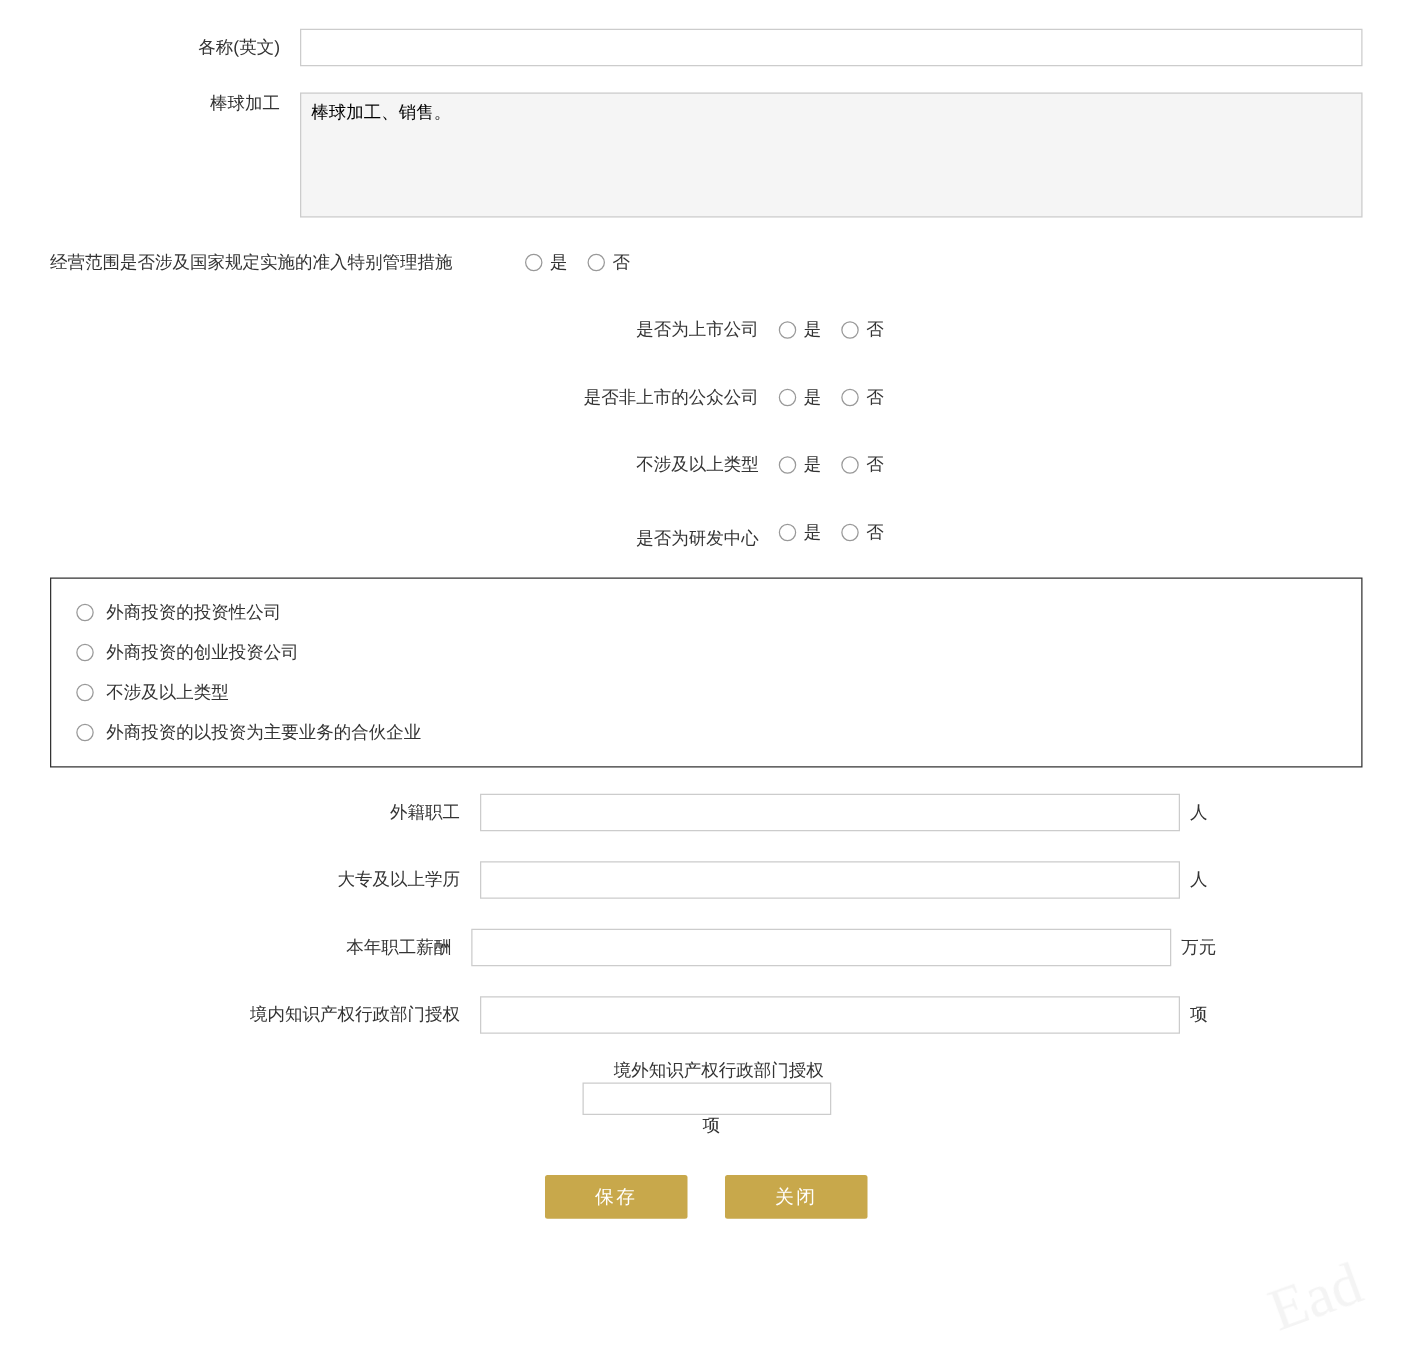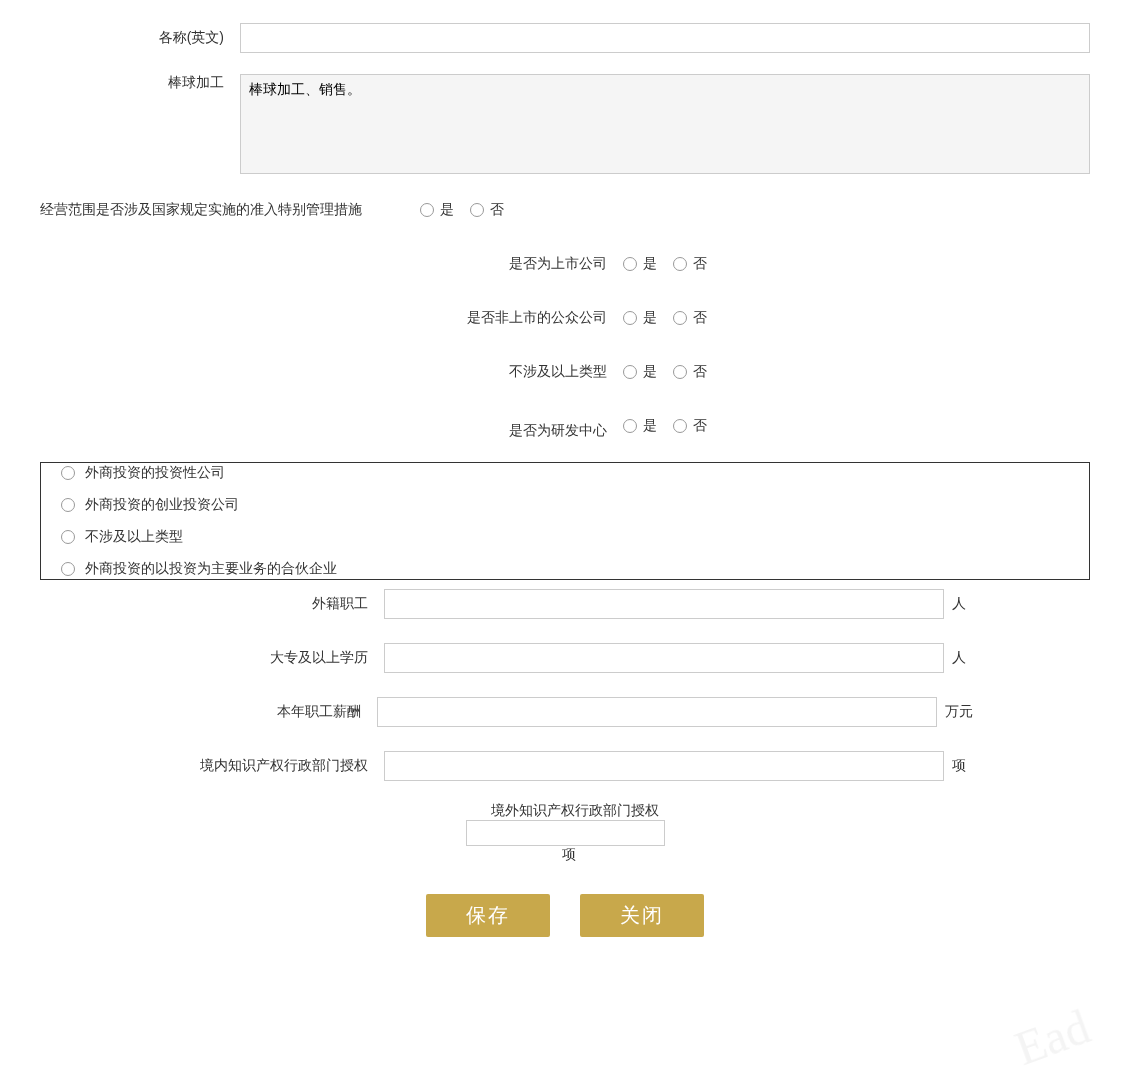--- a/index.html
+++ b/index.html
@@ -106,22 +106,22 @@
     }
 
     .radio-item input[type="radio"]:checked {
       border-color: #b8a050;
       background: radial-gradient(circle, #b8a050 5px, #fff 5px);
     }
 
     
     .investment-box {
       border: 1px solid #333;
-      padding: 1px 20px;
-      margin-bottom: 6px;
+      padding: 18px 20px;
+      margin-bottom: 18px;
       width: 100%;
     }
 
     .investment-option {
       display: flex;
       align-items: center;
       gap: 10px;
       margin-bottom: 14px;
       cursor: pointer;
     }
@@ -155,21 +155,21 @@
     
     .button-area {
       display: flex;
       justify-content: center;
       gap: 30px;
       margin-top: 30px;
     }
 
     .btn-save, .btn-close {
       padding: 8px 40px;
-      font-size: 20px;
+      font-size: 15px;
       font-family: inherit;
       border: none;
       cursor: pointer;
       color: #fff;
       background: #c8a84b;
       border-radius: 2px;
       letter-spacing: 2px;
     }
 
     

